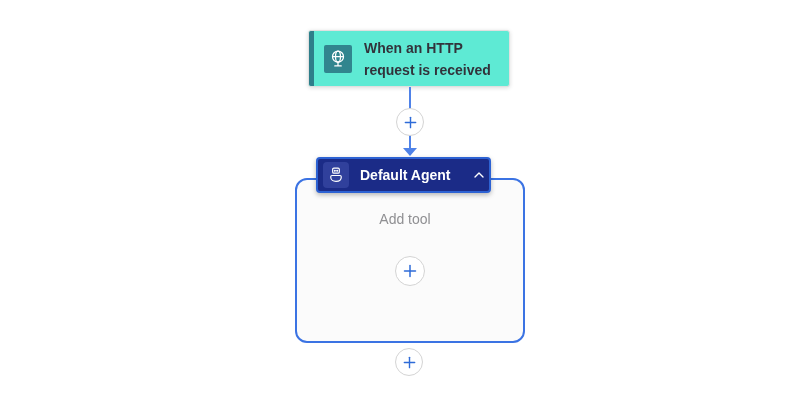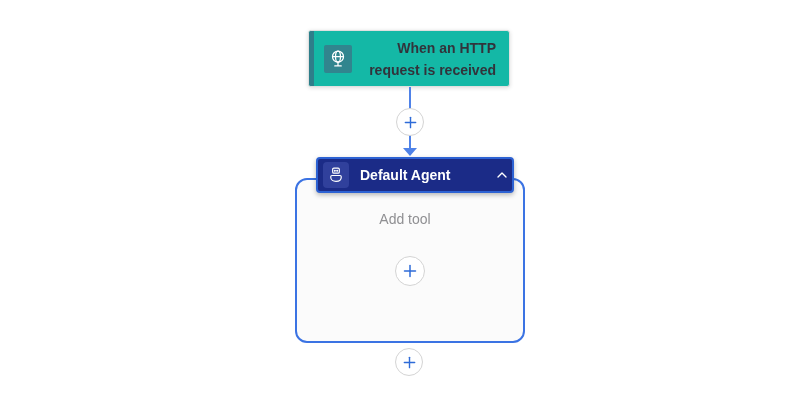--- a/index.html
+++ b/index.html
@@ -11,29 +11,28 @@
     width: 800px;
     height: 400px;
     background: #ffffff;
   }
 
   
   .trigger-card {
     position: absolute;
     left: 308px; top: 30px;
     width: 202px; height: 57px;
-    background: #14b8a6;
+    background: #5eead4;
     border: 1px solid #e0e0e0;
     border-radius: 3px;
     box-shadow: 0 1px 4px rgba(0,0,0,.14);
     display: flex;
     align-items: center;
     cursor: pointer;
     overflow: hidden;
-    text-align: right;
   }
   .trigger-stripe {
     position: absolute;
     left: 0; top: 0; bottom: 0;
     width: 5px;
     background: #2E7E8A;
   }
   .trigger-icon {
     flex: 0 0 auto;
     width: 28px; height: 28px;
@@ -94,21 +93,21 @@
     left: 295px; top: 178px;
     width: 230px; height: 165px;
     background: #fbfbfb;
     border: 2px solid #3B73E3;
     border-radius: 12px;
     z-index: 1;
   }
   .agent-header {
     position: absolute;
     left: 316px; top: 157px;
-    width: 198px; height: 36px;
+    width: 175px; height: 36px;
     background: #1B2B87;
     border: 2px solid #2D62D3;
     border-radius: 4px;
     box-shadow: 0 2px 5px rgba(0,0,0,.28);
     display: flex;
     align-items: center;
     padding: 0 0 0 5px;
     cursor: pointer;
     z-index: 3;
   }

